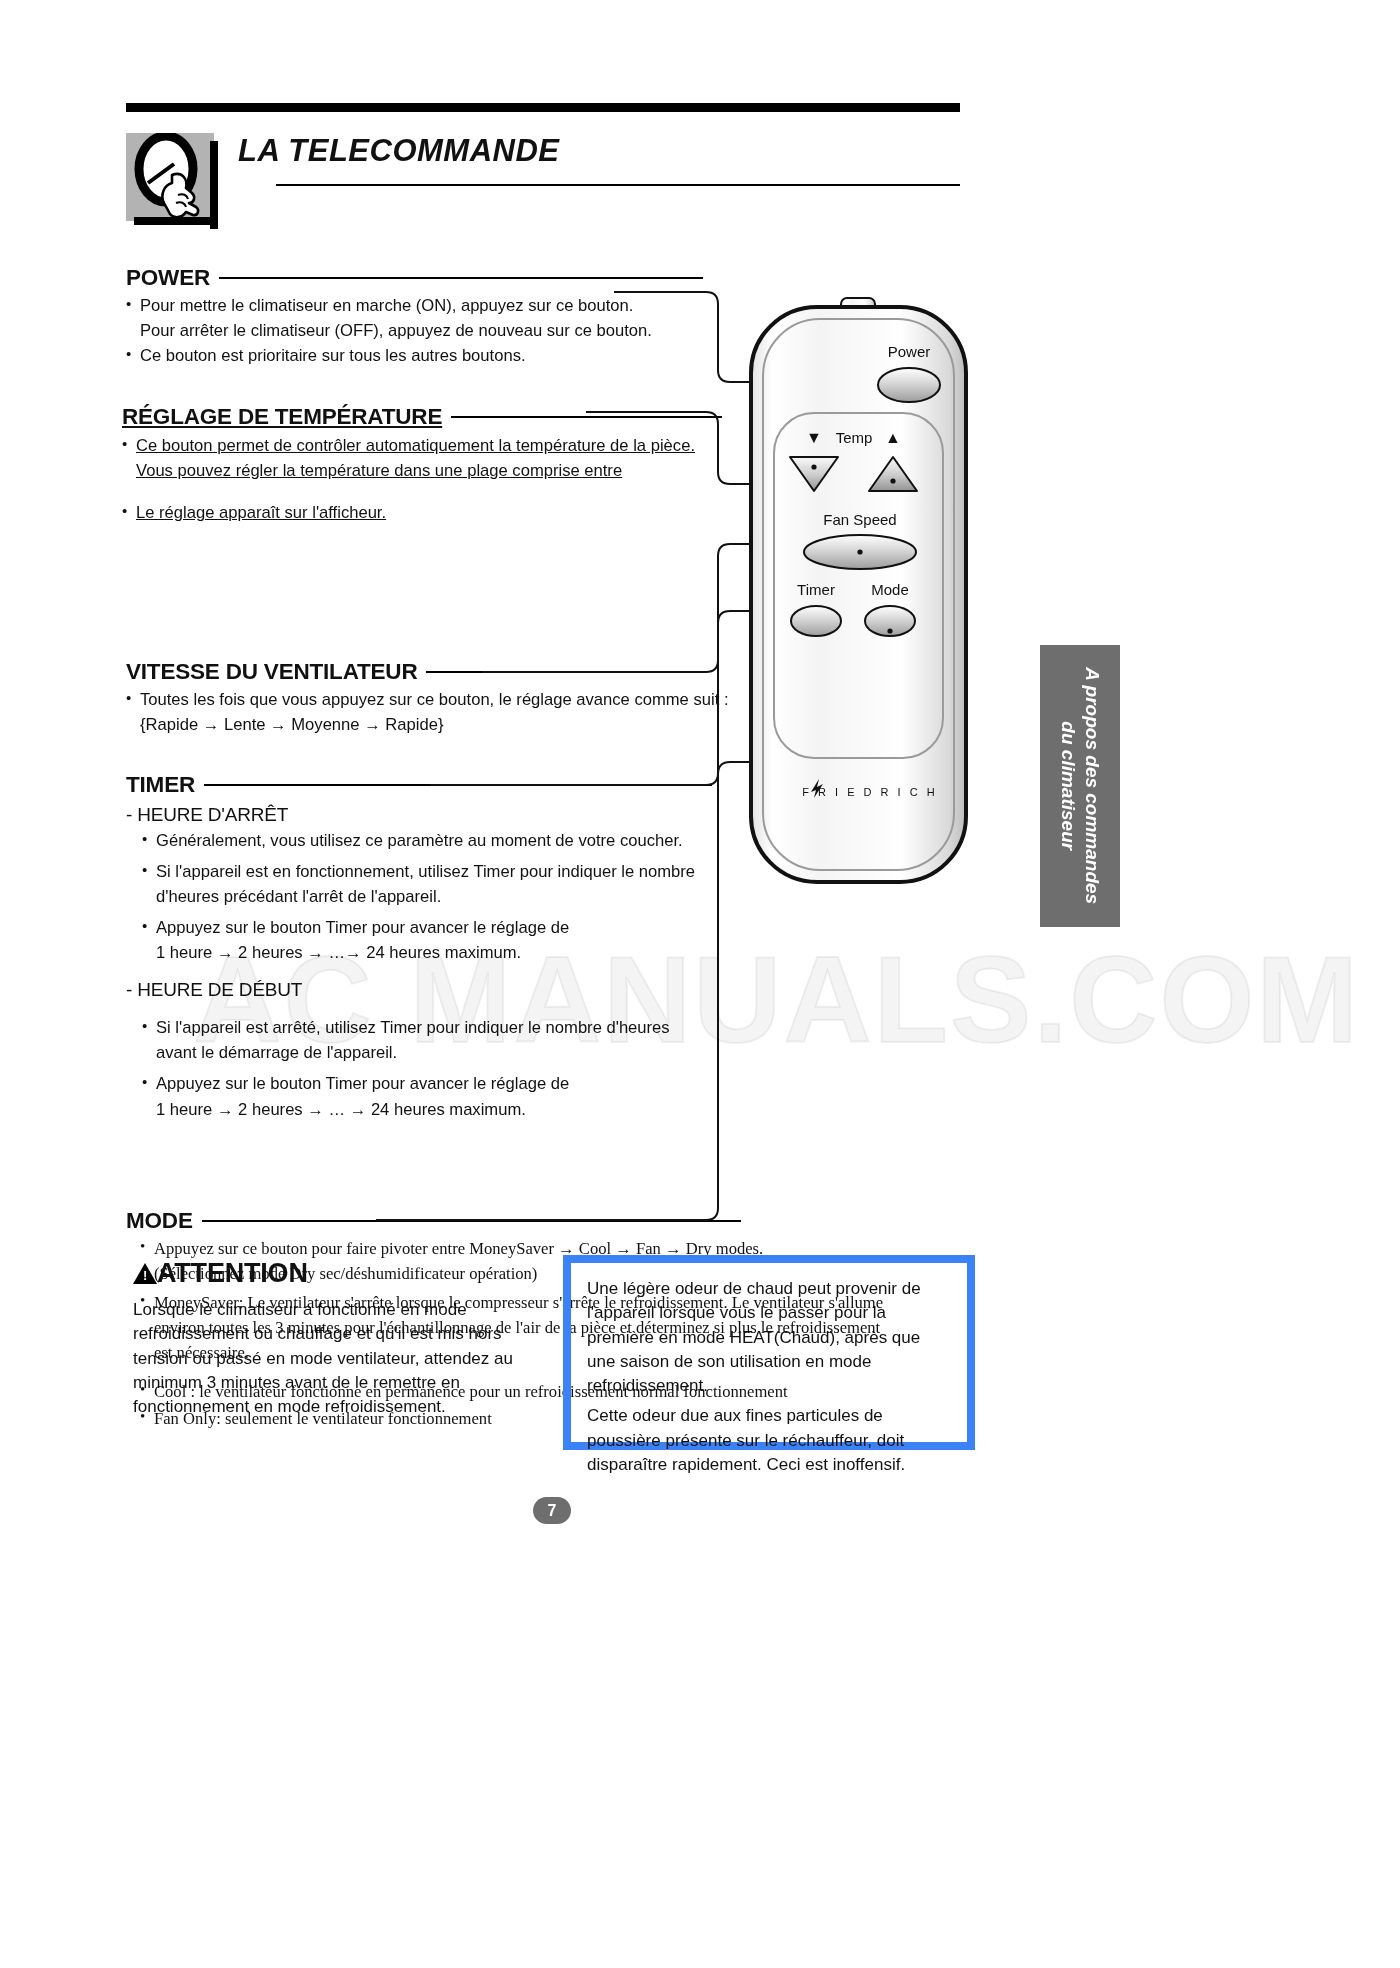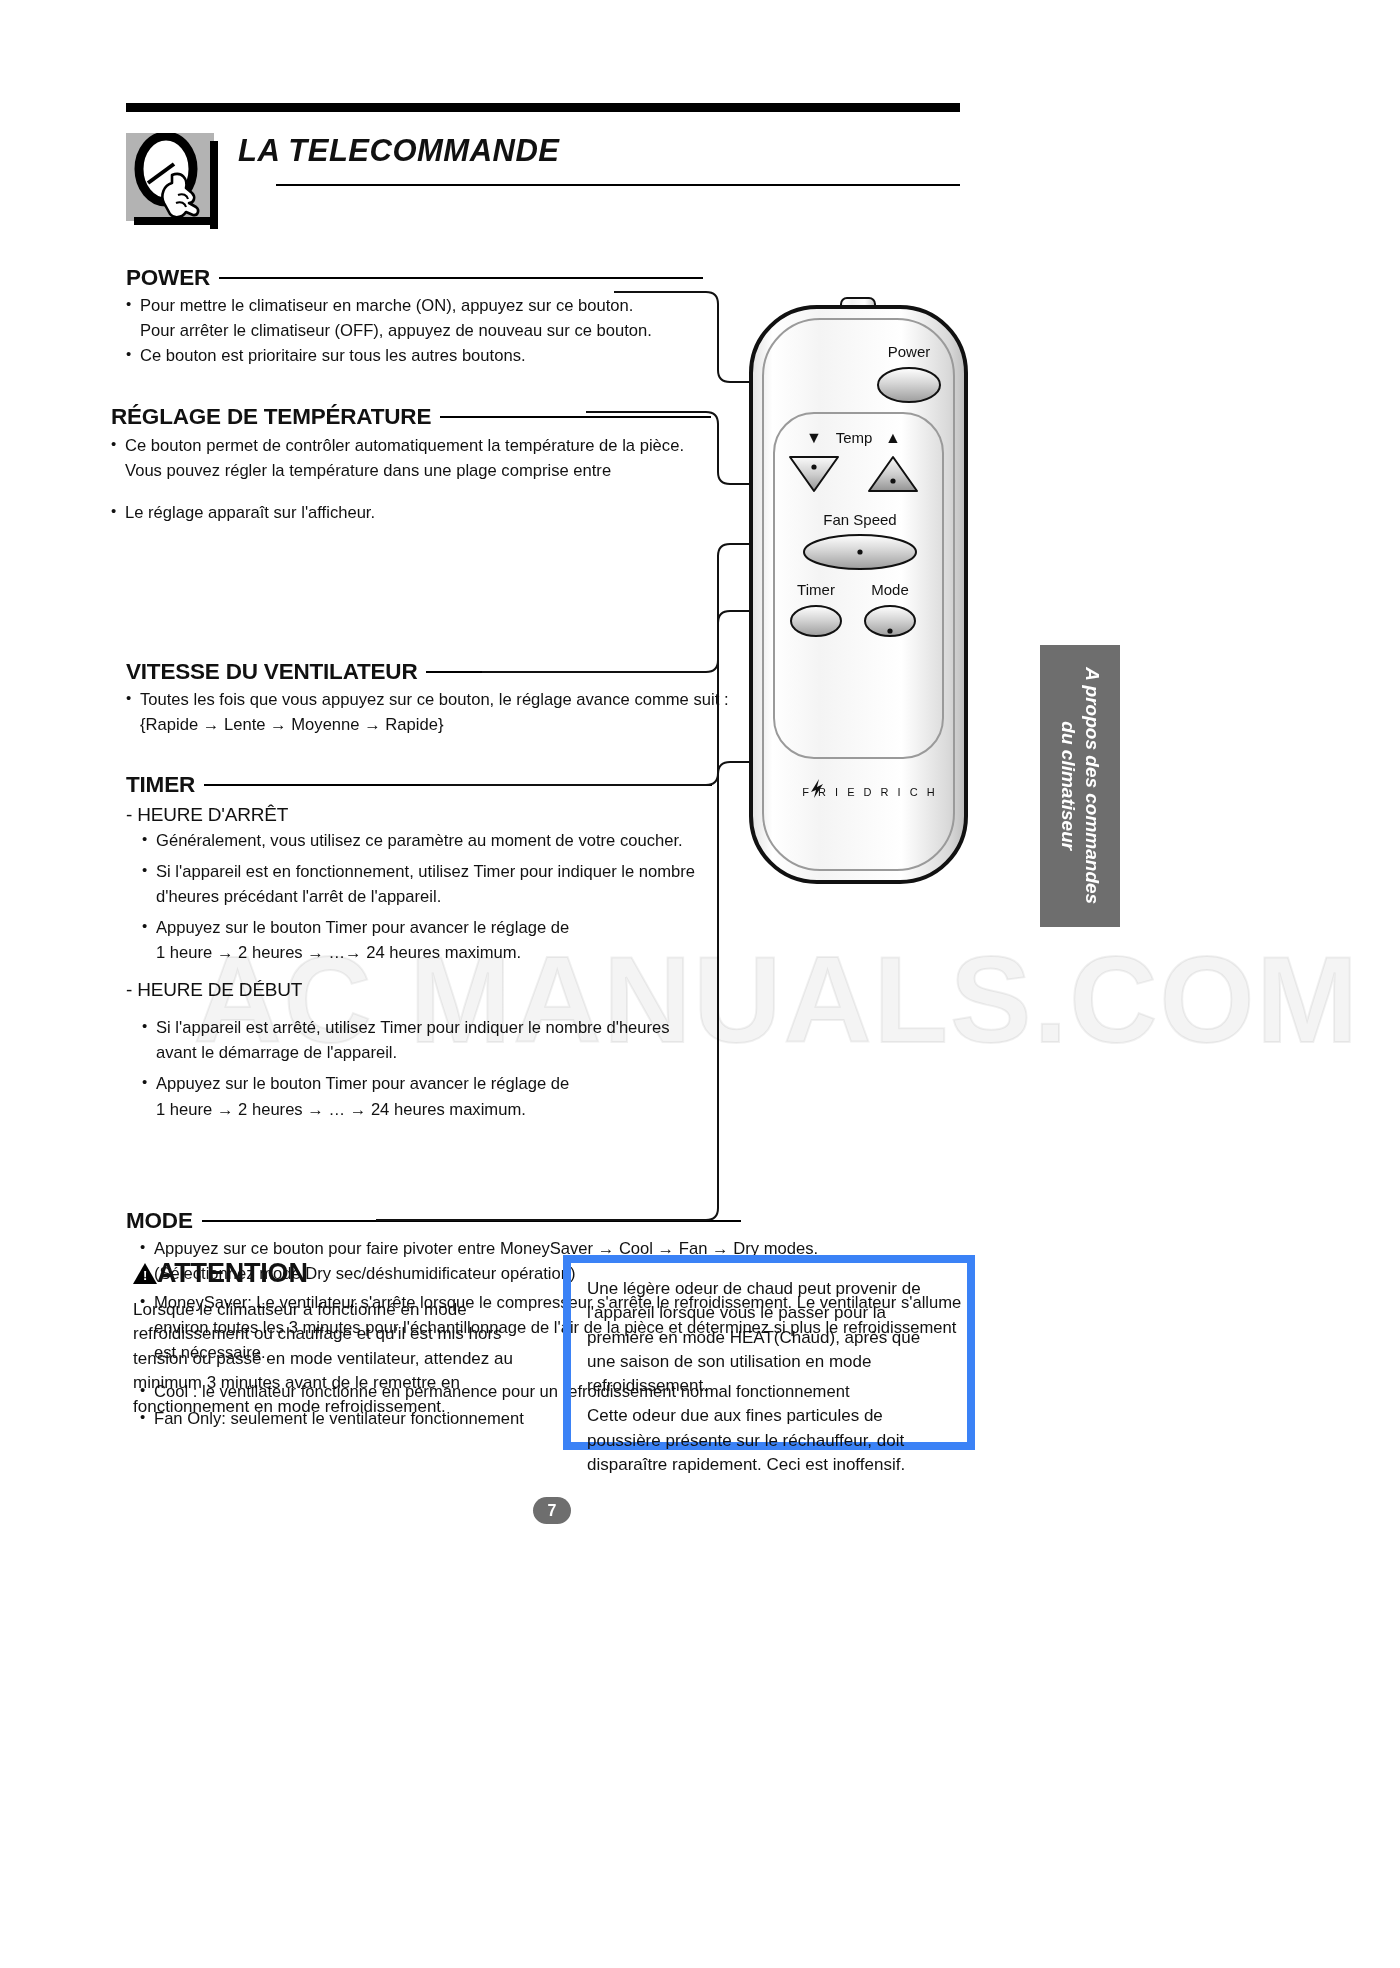--- a/index.html
+++ b/index.html
@@ -173,21 +173,21 @@
       <h2>POWER</h2>
       <div class="rule" style="width:484px;"></div>
     </div>
     <ul class="bullets" style="margin-top:4px;">
       <li>Pour mettre le climatiseur en marche (ON), appuyez sur ce bouton.</li>
       <li class="nb">Pour arrêter le climatiseur (OFF), appuyez de nouveau sur ce bouton.</li>
       <li>Ce bouton est prioritaire sur tous les autres boutons.</li>
     </ul>
   </div>
 
-  <div class="sec" style="left:111px; top:404px; width:600px;">
+  <div class="sec" style="left:122px; top:404px; width:600px;text-decoration:underline;">
     <div class="sec-head">
       <h2>RÉGLAGE DE TEMPÉRATURE</h2>
       <div class="rule" style="width:286px;"></div>
     </div>
     <ul class="bullets" style="margin-top:5px;">
       <li>Ce bouton permet de contrôler automatiquement la température de la pièce.</li>
       <li class="nb">Vous pouvez régler la température dans une plage comprise entre</li>
       <li style="margin-top:20px;">Le réglage apparaît sur l'afficheur.</li>
     </ul>
   </div>
@@ -225,21 +225,21 @@
       <li style="margin-top:9px;">Appuyez sur le bouton Timer pour avancer le réglage de</li>
       <li class="nb">1 heure → 2 heures → … → 24 heures maximum.</li>
     </ul>
   </div>
 
   <div class="sec" style="left:126px; top:1208px; width:860px;">
     <div class="sec-head">
       <h2>MODE</h2>
       <div class="rule" style="width:539px;"></div>
     </div>
-    <ul class="bullets" style="margin-top:4px; padding-left:14px;">
+    <ul class="bullets" style="margin-top:4px; padding-left:14px;font-family:Liberation Serif, serif;">
       <li>Appuyez sur ce bouton pour faire pivoter entre MoneySaver → Cool → Fan → Dry modes.</li>
       <li class="nb">(Sélectionnez mode Dry sec/déshumidificateur opération)</li>
       <li style="margin-top:7px;">MoneySaver: Le ventilateur s'arrête lorsque le compresseur s'arrête le refroidissement. Le ventilateur s'allume</li>
       <li class="nb">environ toutes les 3 minutes pour l'échantillonnage de l'air de la pièce et déterminez si plus le refroidissement</li>
       <li class="nb">est nécessaire.</li>
       <li style="margin-top:17px;">Cool : le ventilateur fonctionne en permanence pour un refroidissement normal fonctionnement</li>
       <li style="margin-top:5px;">Fan Only: seulement le ventilateur fonctionnement</li>
     </ul>
   </div>
 

